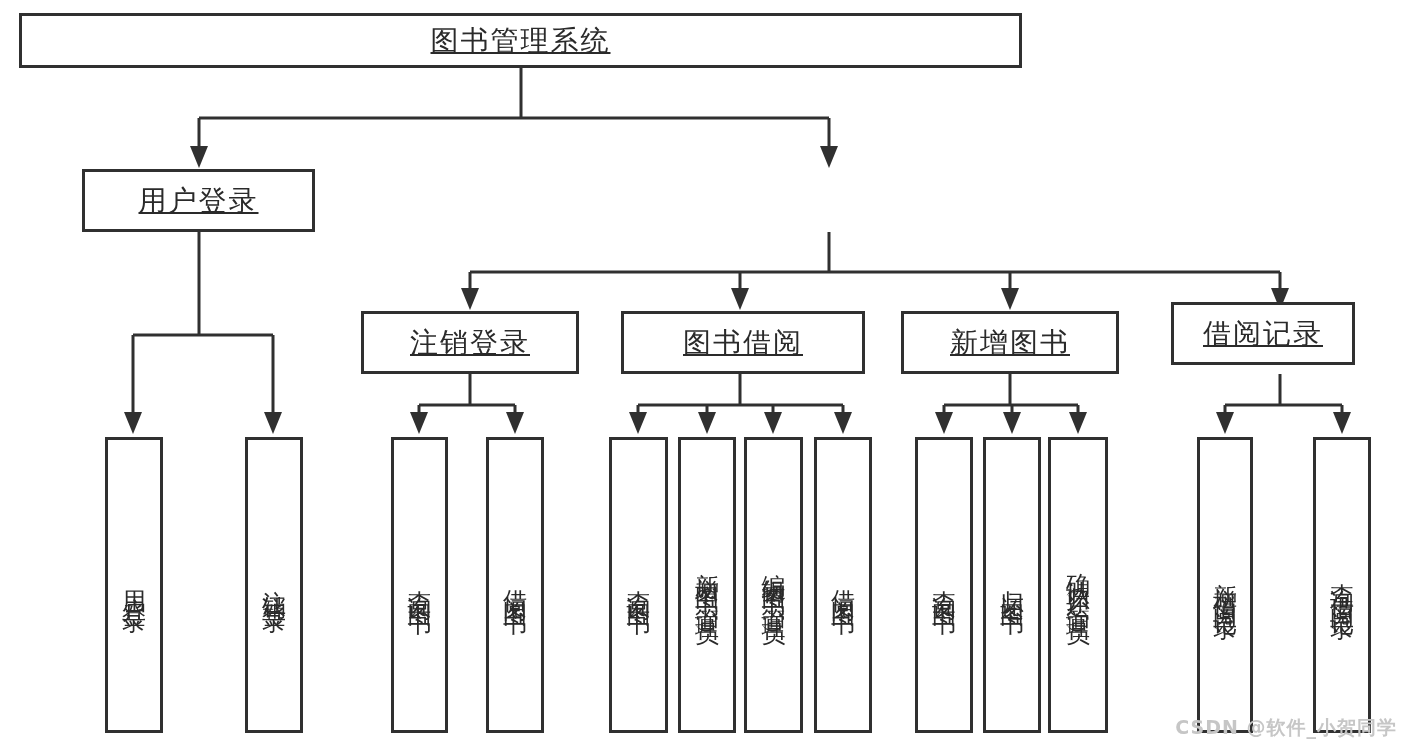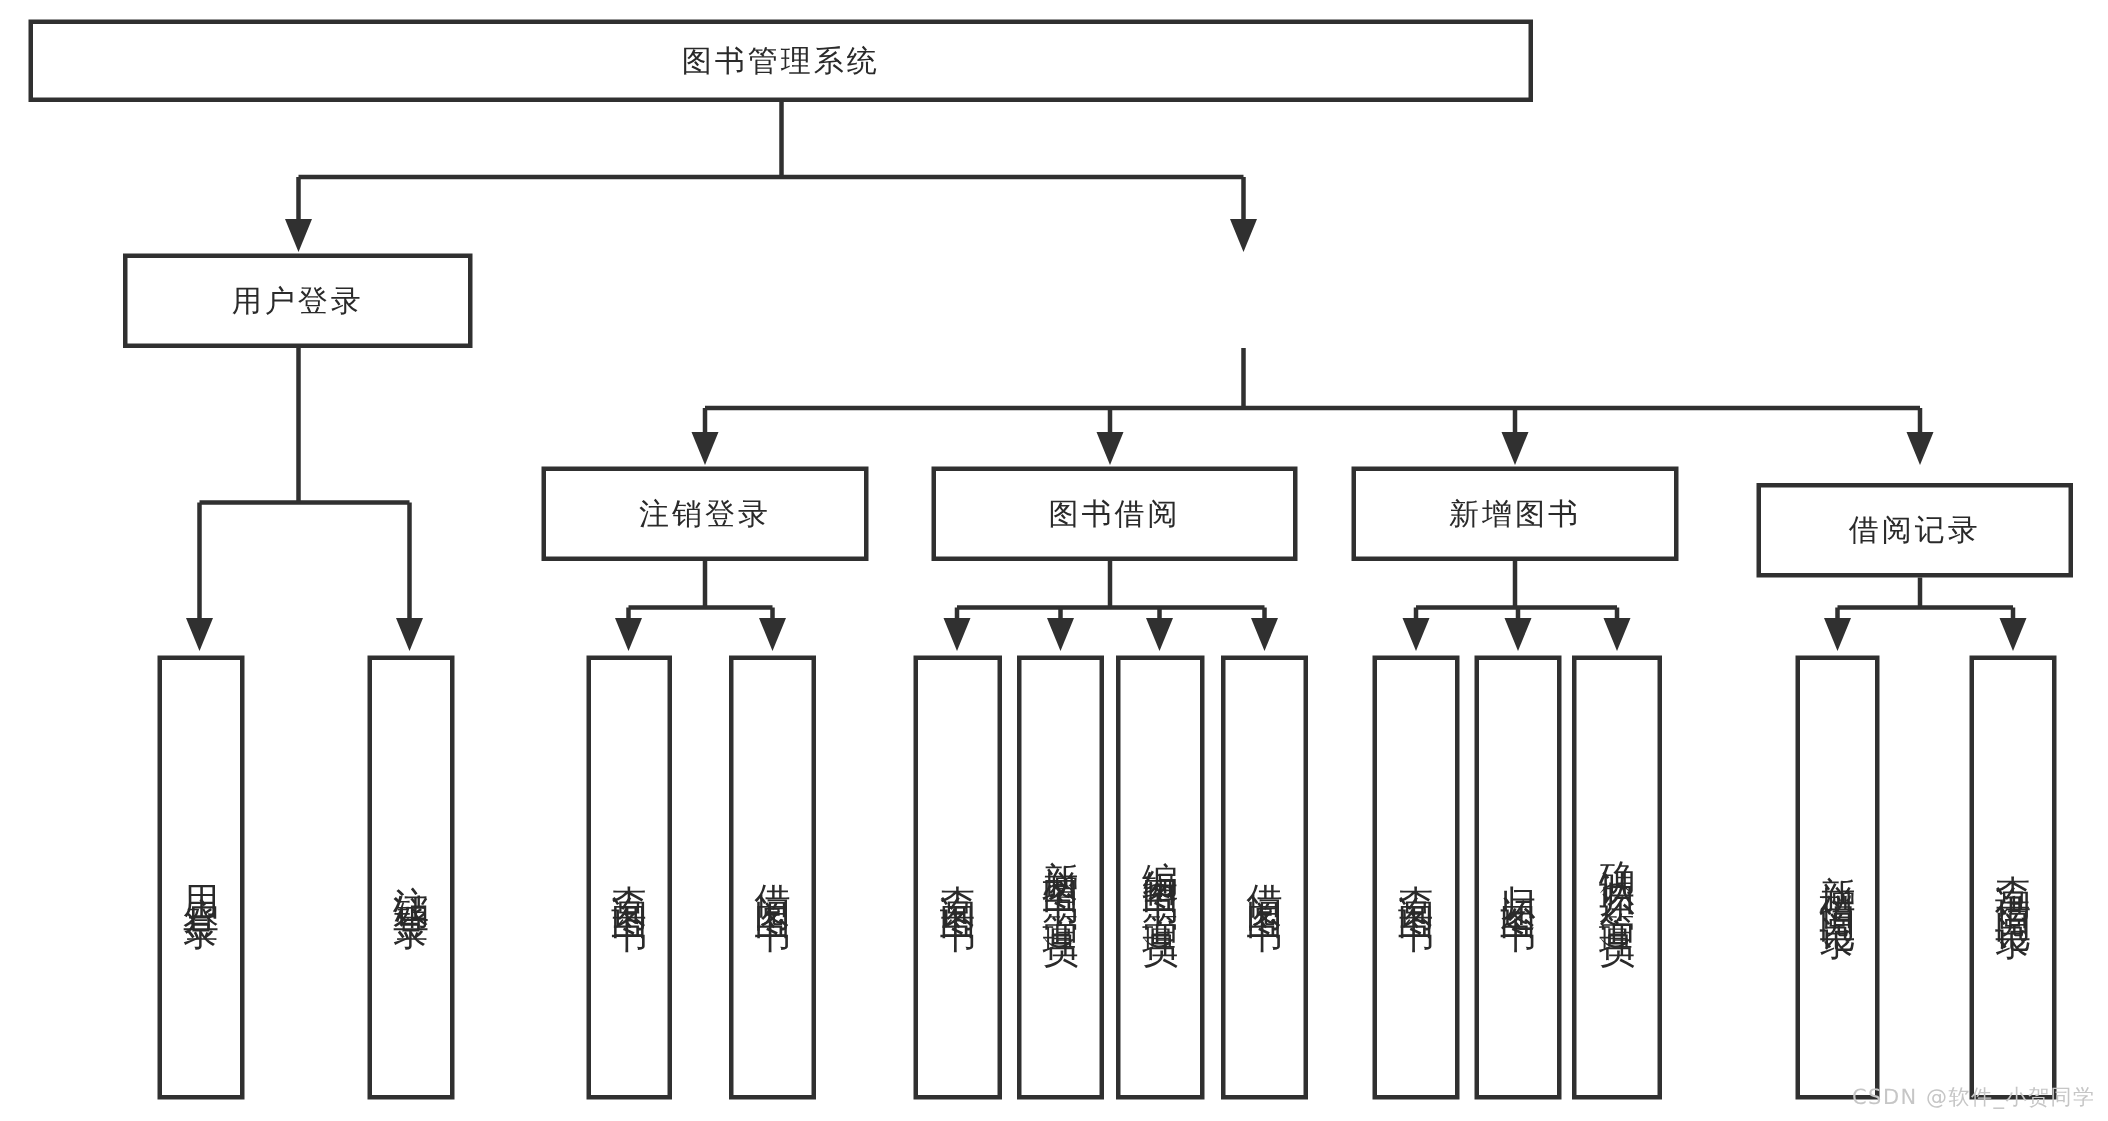--- a/index.html
+++ b/index.html
@@ -28,39 +28,41 @@
   .box {
     position: absolute;
     border: 3px solid var(--line);
     background: var(--background);
     color: var(--text);
     display: flex;
     align-items: center;
     justify-content: center;
   }
   .hbox {
-    font-size: 20px;
+    font-size: 28px;
     letter-spacing: 2px;
     white-space: nowrap;
+    text-decoration: underline;
   }
   .vbox {
     writing-mode: vertical-rl;
     text-orientation: mixed;
     font-size: 24px;
     letter-spacing: 7px;
     line-height: 1;
   }
   .watermark {
     position: absolute;
     right: 8px;
     bottom: 6px;
-    font-size: 14px;
+    font-size: 19px;
     letter-spacing: 1px;
     color: var(--watermark);
     white-space: nowrap;
+    font-weight: bold;
   }
 </style>
 </head>
 <body>
 
 <div class="canvas">
 
   <svg class="wires" viewBox="0 0 1405 747" aria-hidden="true">
 
     <g>
@@ -111,21 +113,21 @@
     </g>
   </svg>
 
   <div class="box hbox" style="left:19px;top:13px;width:1003px;height:55px">图书管理系统</div>
 
   <div class="box hbox" style="left:82px;top:169px;width:233px;height:63px">用户登录</div>
 
   <div class="box hbox" style="left:361px;top:311px;width:218px;height:63px">注销登录</div>
   <div class="box hbox" style="left:621px;top:311px;width:244px;height:63px">图书借阅</div>
   <div class="box hbox" style="left:901px;top:311px;width:218px;height:63px">新增图书</div>
-  <div class="box hbox" style="left:1171px;top:322px;width:211px;height:63px">借阅记录</div>
+  <div class="box hbox" style="left:1171px;top:302px;width:184px;height:63px">借阅记录</div>
 
   <div class="box vbox" style="left:105px;top:437px;width:58px;height:296px">用户登录</div>
   <div class="box vbox" style="left:245px;top:437px;width:58px;height:296px">注销登录</div>
 
   <div class="box vbox" style="left:391px;top:437px;width:57px;height:296px">查询图书</div>
   <div class="box vbox" style="left:486px;top:437px;width:58px;height:296px">借阅图书</div>
 
   <div class="box vbox" style="left:609px;top:437px;width:59px;height:296px">查询图书</div>
   <div class="box vbox" style="left:678px;top:437px;width:58px;height:296px">新增图书（管理员）</div>
   <div class="box vbox" style="left:744px;top:437px;width:59px;height:296px">编辑图书（管理员）</div>

